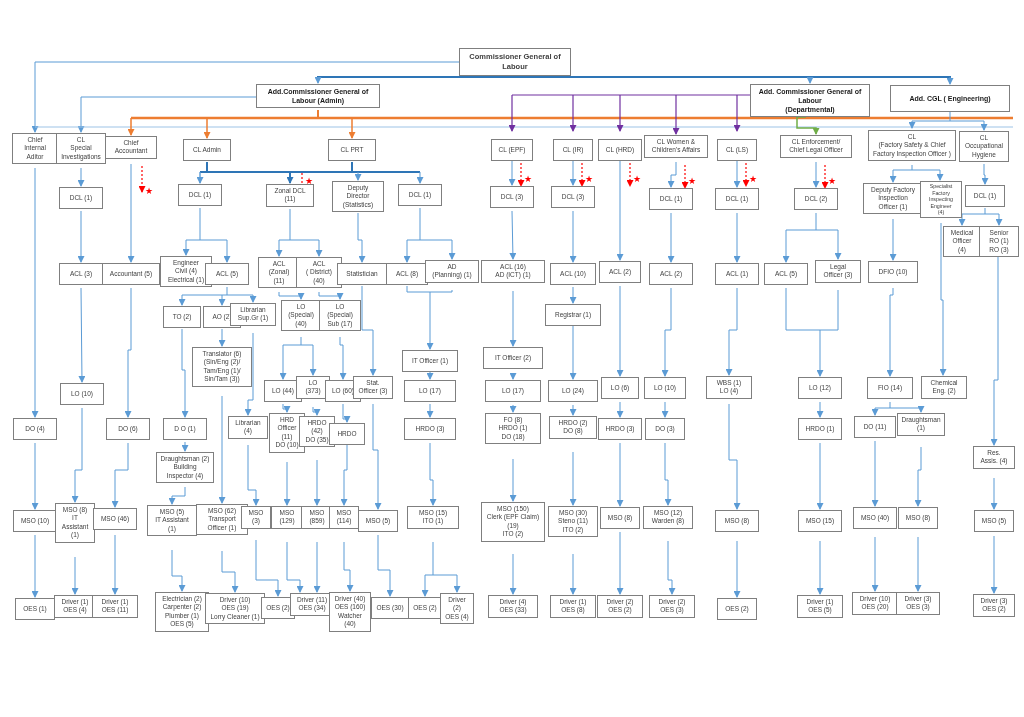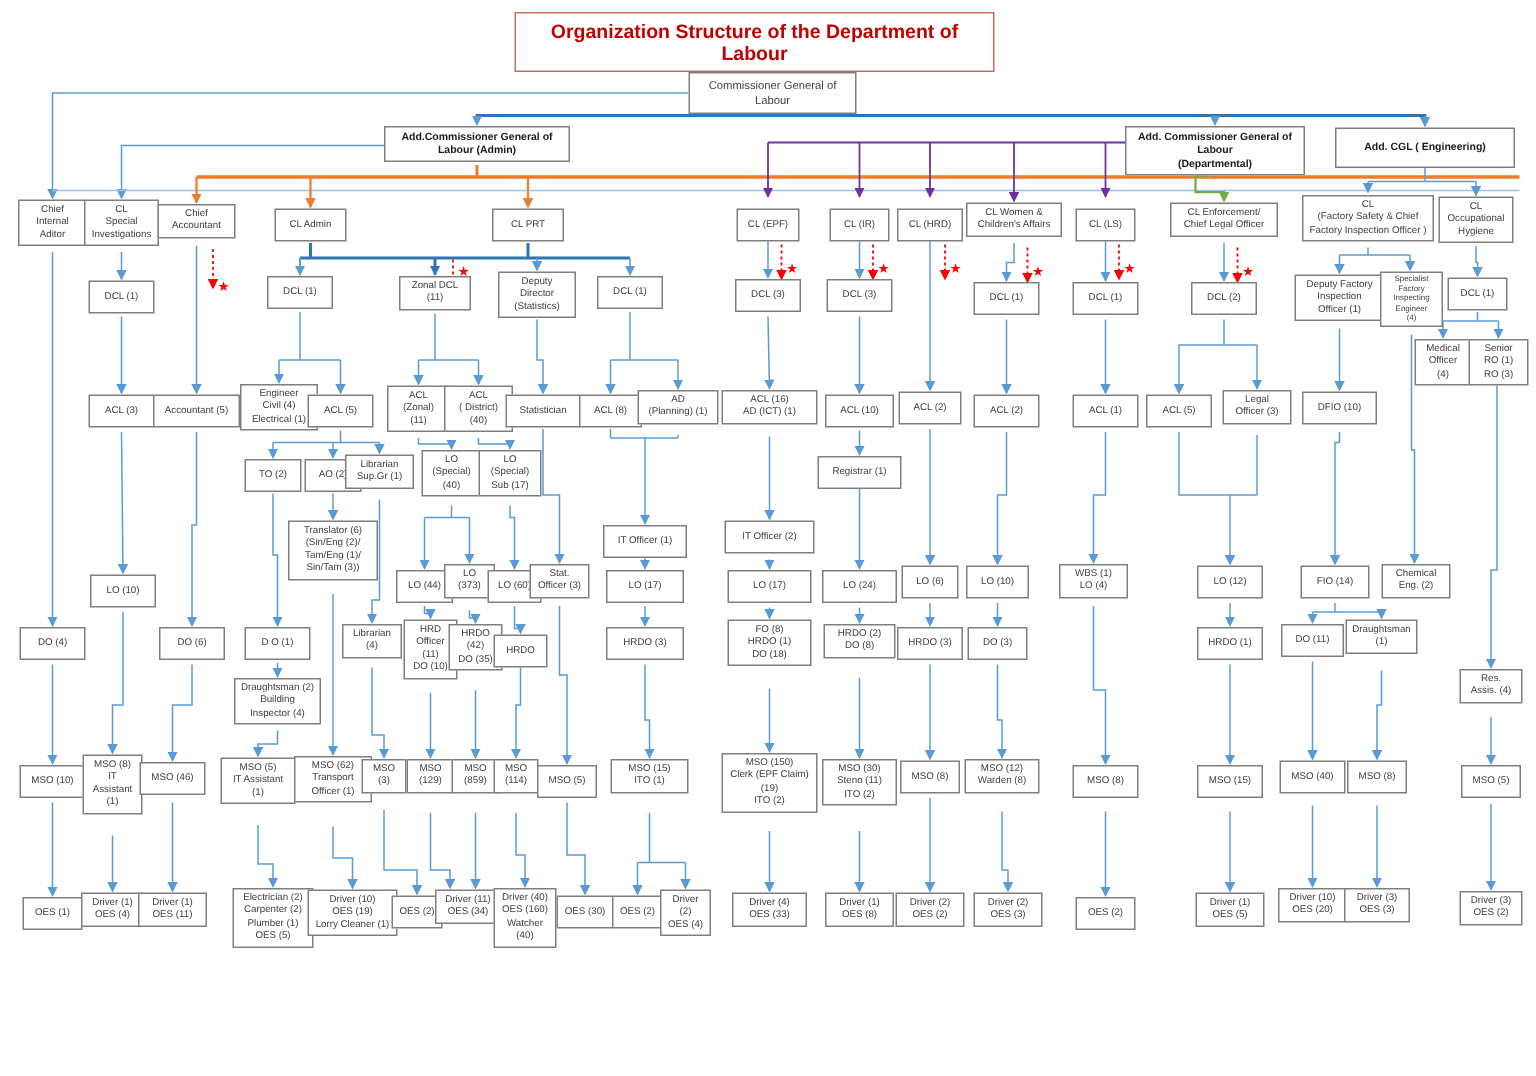--- a/index.html
+++ b/index.html
@@ -7,21 +7,21 @@
           font-family:"Liberation Sans",sans-serif;}
   #wires{position:absolute;left:0;top:0;width:1024px;height:717px;}
   #boxes{position:absolute;left:0;top:0;width:1024px;height:717px;}
   .box{position:absolute;transform:translateX(-50%);box-sizing:border-box;
        background:#ffffff;border:1px solid #7f7f7f;color:#404040;
        font-size:6.5px;line-height:1.3;text-align:center;padding:2px 1px;
        white-space:pre-line;}
   .pad1{padding:6px 1px;}
   .hdr{font-weight:bold;color:#1a1a1a;font-size:7px;}
   .tallpad{padding:8px 2px;}
-  .mid{font-size:7.5px;padding:3px 2px;}
+  .mid{font-size:7.5px;padding:3px 2px;font-weight:bold;}
   .tiny{font-size:5.3px;line-height:1.25;padding:1px 0;}
   #title{position:absolute;left:503px;top:8px;width:320px;transform:translateX(-50%);
          box-sizing:border-box;border:1px solid #c86a6a;background:#fff;
          color:#C00000;font-weight:bold;font-size:13px;text-align:center;padding:4px 2px;}
 </style>
 </head>
 <body>
 
 <div id="canvas">
   <svg id="wires" width="1024" height="717">
@@ -456,14 +456,13 @@
       <div class="box pad1" style="left: 737px; top: 598px; width: 40px;">OES (2)</div>
       <div class="box" style="left: 820px; top: 595px; width: 46px;">Driver (1)
 OES (5)</div>
       <div class="box" style="left: 875px; top: 592px; width: 46px;">Driver (10)
 OES (20)</div>
       <div class="box" style="left: 918px; top: 592px; width: 44px;">Driver (3)
 OES (3)</div>
       <div class="box" style="left: 994px; top: 594px; width: 42px;">Driver (3)
 OES (2)</div>
     </div>
-  <div id="title">Organization Structure of the Department of Labour</div>
 </div>
 
 </body></html>

